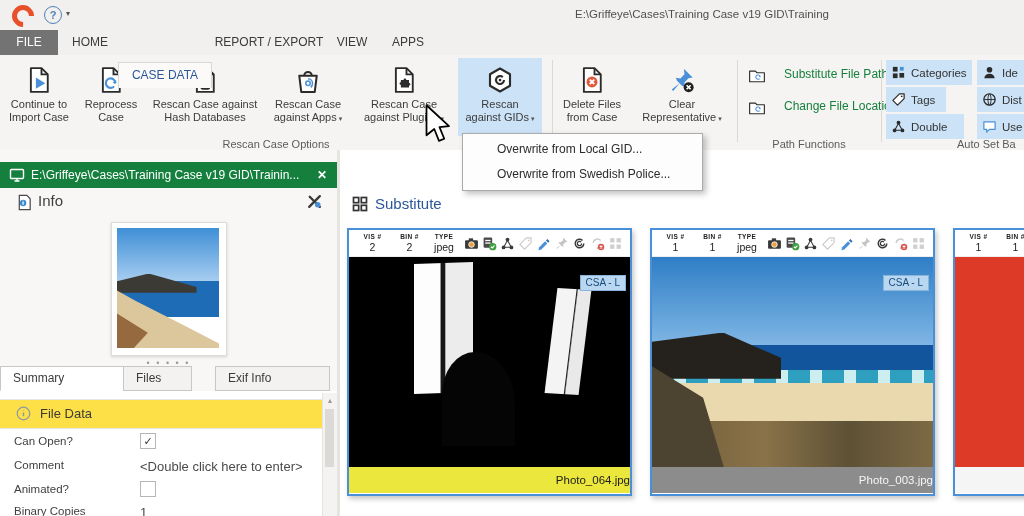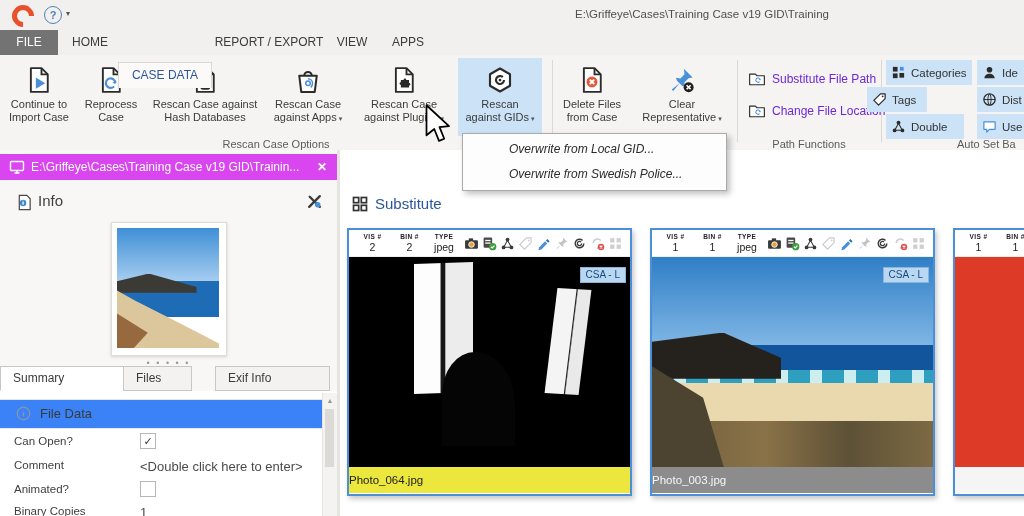--- a/index.html
+++ b/index.html
@@ -31,74 +31,74 @@
   
   .ribbon{left:0;top:55px;width:1024px;height:95px;background:#f5f4f2;
           border-bottom:1px solid #d9d7d4;}
   .rbtn{position:absolute;top:3px;height:78px;text-align:center;color:#3b3b3b;}
   .rbtn.sel{background:#cbe2f7;}
   .ric{height:36px;display:flex;align-items:center;justify-content:center;padding-top:4px;}
   .rbtn .l1,.rbtn .l2{font-size:11px;line-height:13px;}
   .caret{font-size:7px;color:#555;margin-left:2px;}
   .vsep{position:absolute;top:5px;width:1px;height:82px;background:#dbd9d6;}
   .grplabel{position:absolute;top:83px;font-size:11px;color:#5b5b5b;text-align:center;}
-  .smallbtn{position:absolute;height:24px;display:flex;align-items:center;gap:6px;
-            font-size:12px;color:#6d28d9;white-space:nowrap;}
+  .smallbtn{position:absolute;height:24px;display:flex;gap:18px;
+            font-size:12px;color:#15803d;white-space:nowrap;}
   .autorow{position:absolute;height:25px;display:flex;align-items:center;gap:5px;
            font-size:11.5px;color:#333;background:#cbe2f7;padding-left:5px;box-sizing:border-box;}
 
   
   .menu{left:462px;top:133px;width:239px;background:#fdfdfd;border:1px solid #ababab;
-        box-shadow:3px 3px 6px rgba(0,0,0,.25);z-index:50;padding:3px 12px;font-style:italic;}
+        box-shadow:3px 3px 6px rgba(0,0,0,.25);z-index:50;padding:3px 0;}
   .menu-item{height:25px;line-height:25px;padding-left:34px;font-size:12px;color:#2b2b2b;}
 
   
   .content{left:0;top:150px;width:1024px;height:366px;background:#fff;}
   .lpanel{left:0;top:0;width:337px;height:366px;background:#f8f7f5;}
   .splitter{left:337px;top:0;width:3px;height:366px;background:#e6e4e1;}
-  .doctab{left:0;top:4px;width:337px;height:26px;background:#d946ef;display:flex;
+  .doctab{left:0;top:12px;width:337px;height:26px;background:#15803d;display:flex;
           align-items:center;color:#fff;}
   .doctab-title{font-size:12px;white-space:nowrap;overflow:hidden;width:270px;margin-left:6px;}
   .doctab-close{margin-left:auto;margin-right:10px;font-size:12px;font-weight:bold;}
   .info-hd{left:0;top:38px;width:337px;height:30px;}
   .info-title{position:absolute;left:38px;top:4px;font-size:15px;color:#3f3f3f;}
   .preview{left:111px;top:72px;width:114px;height:132px;background:#fff;
            border:1px solid #dedcd9;box-shadow:0 1px 3px rgba(0,0,0,.15);}
   .preview-img{position:absolute;left:5px;top:5px;width:102px;height:120px;overflow:hidden;}
   .dots{left:0;top:208px;width:337px;text-align:center;font-size:9px;color:#9a9a9a;letter-spacing:2px;}
   .ltab{position:absolute;top:216px;height:25px;box-sizing:border-box;border:1px solid #c9c7c4;
         background:#f3f2f0;font-size:12px;color:#3b3b3b;line-height:23px;padding-left:12px;}
   .ltab.active{background:#fff;border-bottom-color:#fff;}
   .lbody{left:0;top:241px;width:337px;height:125px;background:#fff;}
   .scroll{position:absolute;left:322px;top:2px;width:14px;height:123px;background:#f4f3f1;
           border-left:1px solid #e6e4e1;}
   .scroll-up{text-align:center;font-size:7px;color:#9a9a9a;padding-top:4px;}
   .scroll-thumb{position:absolute;left:2px;top:16px;width:9px;height:58px;background:#dcdad7;}
-  .sect-hd{position:absolute;left:0;top:8px;width:322px;height:28px;background:#3b82f6;
+  .sect-hd{position:absolute;left:0;top:8px;width:322px;height:28px;background:#fde047;
            border-top:1px solid #e8e6e3;border-bottom:1px solid #e8e6e3;}
   .sect-title{position:absolute;left:40px;top:6px;font-size:13px;color:#3a3a3a;}
   .frow-label{position:absolute;left:14px;font-size:11.5px;color:#3f3f3f;}
   .frow-val{position:absolute;left:140px;font-size:13px;color:#4a4a4a;}
   .cbx{position:absolute;left:140px;width:14px;height:14px;border:1px solid #b8b6b3;
        background:#fff;text-align:center;line-height:14px;font-size:11px;color:#333;}
 
   
   .main{left:340px;top:0;width:684px;height:366px;background:#fff;}
   .main-title{position:absolute;left:35px;top:45px;font-size:15px;color:#2b579a;}
   .card{position:absolute;top:78px;width:285px;height:268px;border:2px solid #4a90d9;
         background:#fff;box-shadow:2px 3px 5px rgba(0,0,0,.22);box-sizing:border-box;}
   .card-hd{height:26px;display:flex;align-items:center;padding:0 5px;border-bottom:1px solid #eee;}
   .stat{width:37px;text-align:center;line-height:1;}
   .stat .sl{font-size:6.5px;font-weight:bold;color:#222;letter-spacing:.4px;}
   .stat .sv{font-size:10.5px;color:#222;margin-top:1px;}
   .icrow{display:flex;align-items:center;gap:3px;margin-left:4px;}
   .card-img{position:relative;height:210px;overflow:hidden;background:#000;}
-  .badge{position:absolute;top:10px;right:4px;background:#b9d7f0;border:1px solid #8ab4dc;
+  .badge{position:absolute;top:18px;right:4px;background:#b9d7f0;border:1px solid #8ab4dc;
          color:#174a7d;font-size:10px;padding:0 5px;line-height:14px;}
-  .card-label{height:26px;line-height:26px;text-align:left;font-size:11.5px;}
+  .card-label{height:26px;line-height:26px;text-align:right;font-size:11.5px;}
 
   
   .p064-w1{position:absolute;left:23%;top:3%;width:21%;height:62%;
     background:linear-gradient(90deg,#fdfdfd 44%,#161616 46%,#161616 52%,#ececec 54%);
     transform:skewY(-2deg);}
   .p064-w2{position:absolute;left:72%;top:15%;width:12%;height:50%;
     background:linear-gradient(90deg,#f4f4f4 55%,#1a1a1a 58%,#e9e9e9 62%);
     transform:skew(-7deg,3deg);}
   .p064-glow{position:absolute;left:42%;top:68%;width:12%;height:7%;background:#6f6f6f;
     border-radius:50%;filter:blur(2px);}
@@ -280,21 +280,21 @@
 
     <div class="autorow" style="left:886px;top:5px;width:86px">
       <svg width="15" height="15" viewBox="0 0 16 16">
           <rect x="2" y="2" width="5" height="5" fill="#2b2b2b"></rect>
           <rect x="9.5" y="2" width="4" height="4" fill="#4a90d9"></rect>
           <rect x="2" y="9" width="5" height="5" fill="#2b2b2b"></rect>
           <rect x="9" y="8.5" width="5" height="5" fill="#2b2b2b"></rect>
         </svg>
       <span>Categories</span>
     </div>
-    <div class="autorow" style="left:867px;top:32px;width:60px">
+    <div class="autorow" style="left:886px;top:32px;width:60px">
       <svg width="15" height="15" viewBox="0 0 16 16">
           <path d="M9 2h5v5l-7 7-5-5z" fill="#fff" stroke="#2b2b2b" stroke-width="1.3" stroke-linejoin="round"></path>
           <circle cx="11.4" cy="4.6" r="1" fill="#2b2b2b"></circle>
         </svg>
       <span>Tags</span>
     </div>
     <div class="autorow" style="left:886px;top:59px;width:78px">
       <svg width="15" height="15" viewBox="0 0 16 16">
           <path d="M8 4.5L4 12M8 4.5L12 12M4 12h8" stroke="#2b2b2b" stroke-width="1.1" fill="none"></path>
           <circle cx="8" cy="3.8" r="2" fill="#2b2b2b"></circle>

